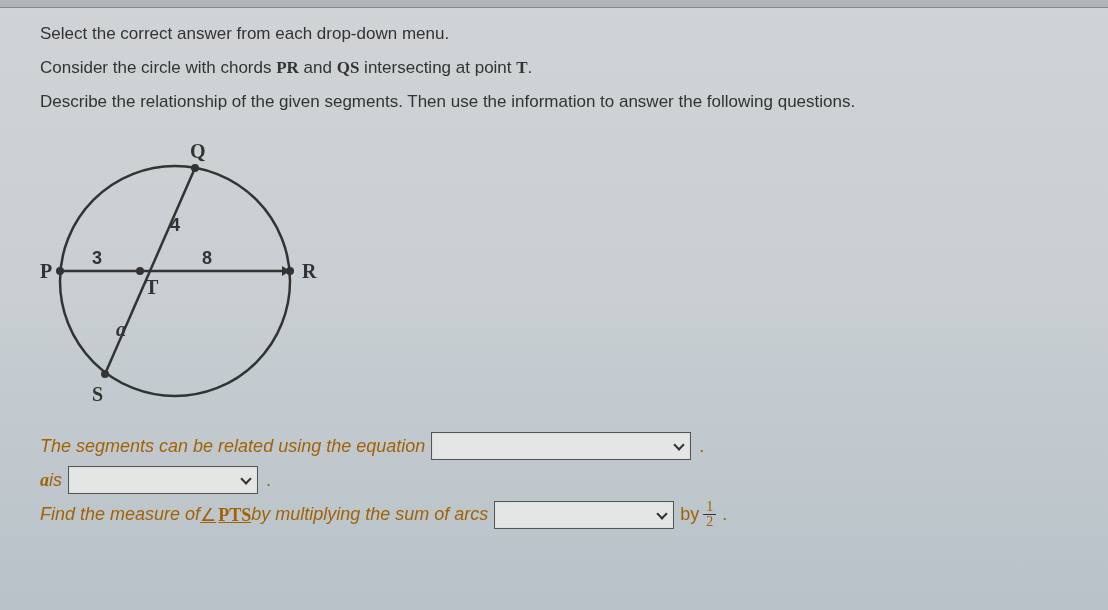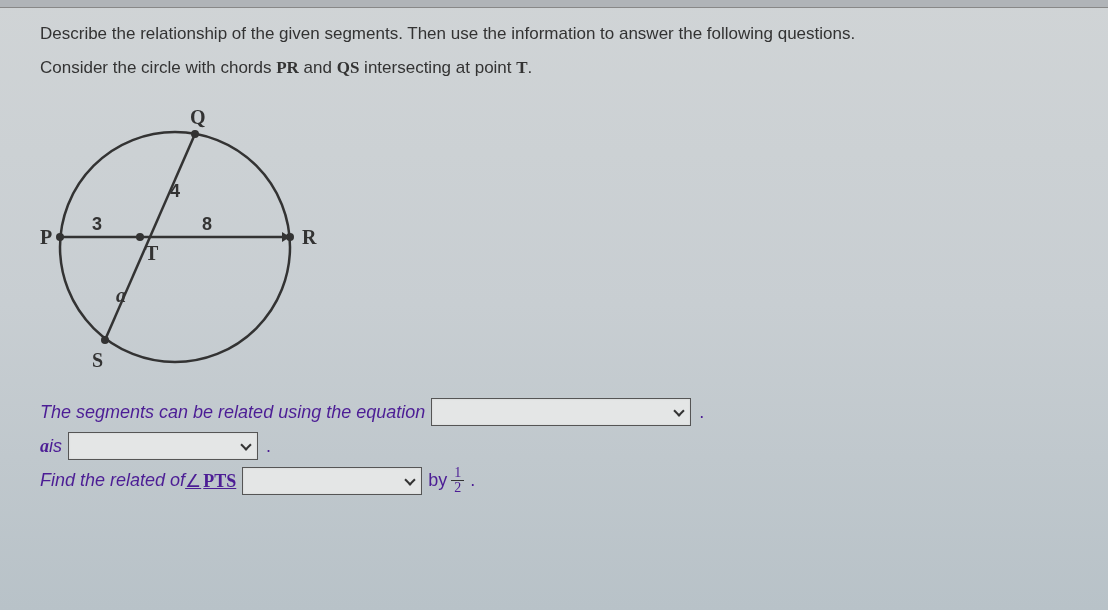--- a/index.html
+++ b/index.html
@@ -34,21 +34,21 @@
       margin: 10px 0 10px -30px;
     }
     .svg-diag { display: block; }
     
     .answers { padding: 6px 0; }
     .answer-row {
       display: flex;
       align-items: center;
       font-size: 18px;
       font-style: italic;
-      color: #4c1d95;
+      color: #a16207;
       margin-bottom: 6px;
       flex-wrap: nowrap;
     }
     .answer-row span.plain { font-style: normal; }
     .answer-row .math-var { font-style: italic; font-weight: bold; font-family: 'Times New Roman', serif; }
     
     .dropdown {
       display: inline-flex;
       align-items: center;
       justify-content: flex-end;
@@ -100,26 +100,27 @@
     .angle-sym { font-style: normal; margin-right: 2px; }
     .period { font-style: normal; margin-left: 2px; }
   </style>
 </head>
 <body>
 
 <div class="top-border"></div>
 
 <div class="content">
 
-
-  <p class="instruction-line q-text">Describe the relationship of the given segments. Then use the information to answer the following questions.</p>
+  <p class="instruction-line q-text">Select the correct answer from each drop-down menu.</p>
 
   <p class="instruction-line q-text chords-line">
     <span>Consider the circle with chords </span><b>PR</b><span> and </span><b>QS</b><span> intersecting at point </span><b>T</b><span>.</span>
   </p>
+
+  <p class="instruction-line q-text">Describe the relationship of the given segments. Then use the information to answer the following questions.</p>
 
   <div class="diagram-wrap">
     <svg class="svg-diag" width="330" height="290" viewBox="0 0 330 290">
 
       <circle cx="165" cy="155" r="115" fill="none" stroke="#333" stroke-width="2.5"></circle>
 
       <circle cx="50" cy="145" r="4" fill="#333"></circle>
 
       <circle cx="280" cy="145" r="4" fill="#333"></circle>
 
@@ -161,22 +162,23 @@
     <div class="answer-row">
       <span class="math-var">a</span>
       <span> is</span>
       <span class="dropdown dd-med">
         <span class="chevron"></span>
       </span>
       <span class="period">.</span>
     </div>
 
     <div class="answer-row">
-      <span>Find the related of </span>
+      <span>Find the measure of </span>
       <span class="angle-pts"><span class="angle-sym">∠</span><b>PTS</b></span>
+      <span> by multiplying the sum of arcs</span>
       <span class="dropdown dd-sm">
         <span class="chevron"></span>
       </span>
       <span class="plain">by</span>
       <span class="frac">
         <span class="num">1</span>
         <span class="den">2</span>
       </span>
       <span class="period">.</span>
     </div>

